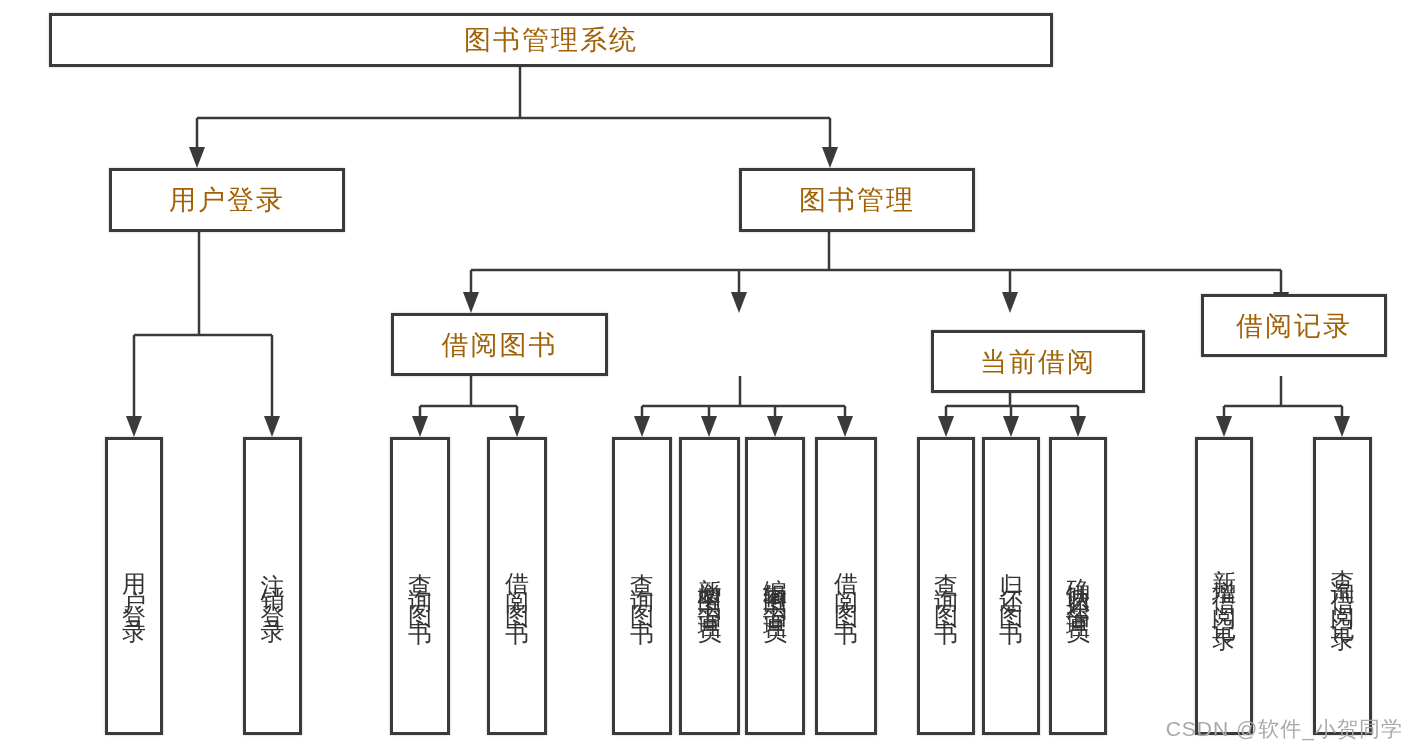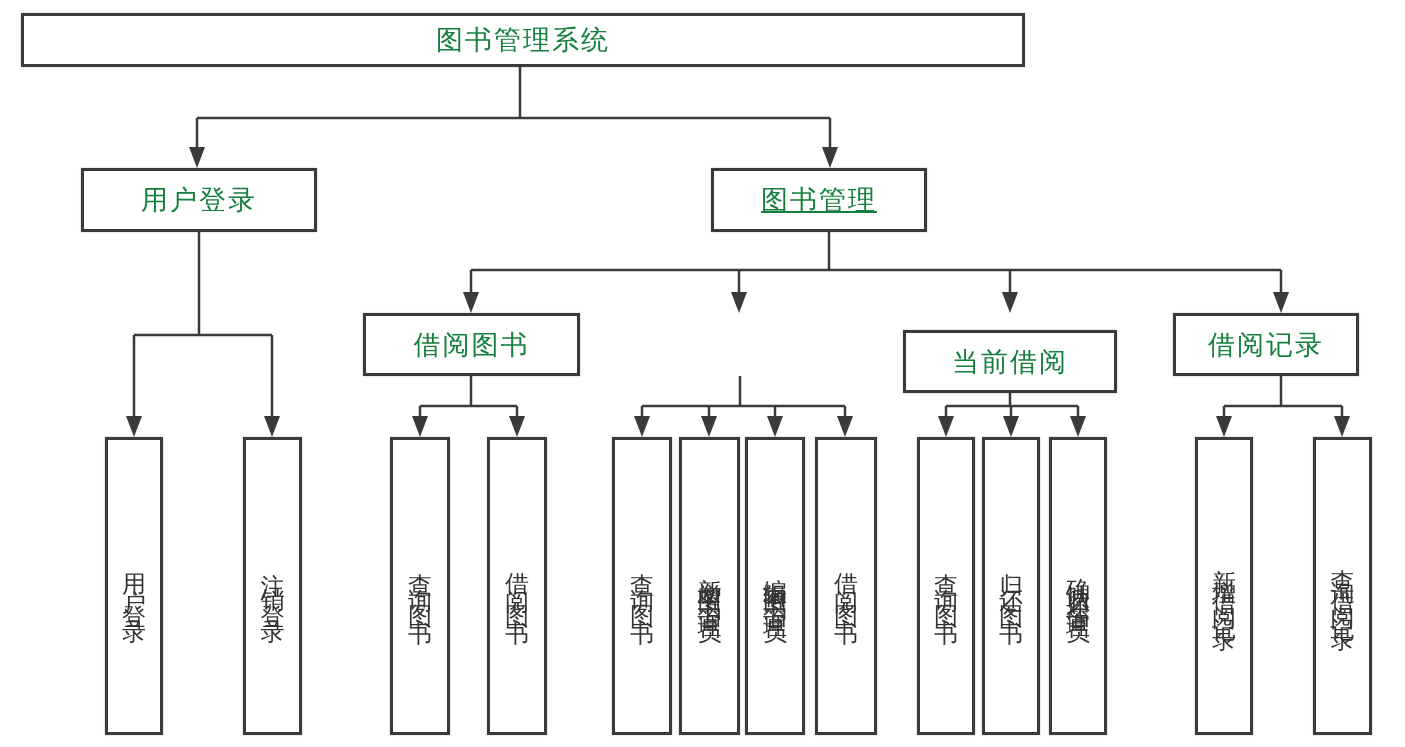--- a/index.html
+++ b/index.html
@@ -26,22 +26,23 @@
   .node {
     position: absolute;
     box-sizing: border-box;
     border: 3px solid #3a3a3a;
     background: #ffffff;
     display: flex;
     align-items: center;
     justify-content: center;
     font-size: 27px;
     letter-spacing: 2px;
-    color: #15803d;
+    color: #a16207;
     box-shadow: 0 0 2px rgba(0,0,0,0.25);
+    margin-left: 28px;
   }
   .leaf {
     position: absolute;
     box-sizing: border-box;
     border: 3px solid #3a3a3a;
     background: #ffffff;
     display: flex;
     align-items: center;
     justify-content: center;
     top: 437px;
@@ -103,25 +104,25 @@
       <polygon points="1003,416 1019,416 1011,437"></polygon>
       <polygon points="1070,416 1086,416 1078,437"></polygon>
       <polygon points="1216,416 1232,416 1224,437"></polygon>
       <polygon points="1334,416 1350,416 1342,437"></polygon>
     </g>
   </svg>
 
   <div class="node" style="left:21px; top:13px; width:1004px; height:54px;">图书管理系统</div>
 
   <div class="node" style="left:81px; top:168px; width:236px; height:64px;">用户登录</div>
-  <div class="node" style="left:711px; top:168px; width:216px; height:64px;text-decoration:underline;">图书管理</div>
+  <div class="node" style="left:711px; top:168px; width:236px; height:64px;">图书管理</div>
 
   <div class="node" style="left:363px; top:313px; width:217px; height:63px;">借阅图书</div>
   <div class="node" style="left:903px; top:330px; width:214px; height:63px;">当前借阅</div>
-  <div class="node" style="left:1173px; top:313px; width:186px; height:63px;">借阅记录</div>
+  <div class="node" style="left:1173px; top:294px; width:186px; height:63px;">借阅记录</div>
 
   <div class="leaf sp-wide" style="left:105px; width:58px;">
     <span>用户登录</span>
   </div>
   <div class="leaf sp-wide" style="left:243px; width:59px;">
     <span>注销登录</span>
   </div>
 
   <div class="leaf sp-wide" style="left:390px; width:60px;">
     <span>查询图书</span>
@@ -153,14 +154,15 @@
     <span>确认归还（管理员）</span>
   </div>
 
   <div class="leaf sp-mid" style="left:1195px; width:58px;">
     <span>新增借阅记录</span>
   </div>
   <div class="leaf sp-mid" style="left:1313px; width:59px;">
     <span>查询借阅记录</span>
   </div>
 
+  <div class="watermark">CSDN @软件_小贺同学</div>
 
 </div>
 
 </body></html>

